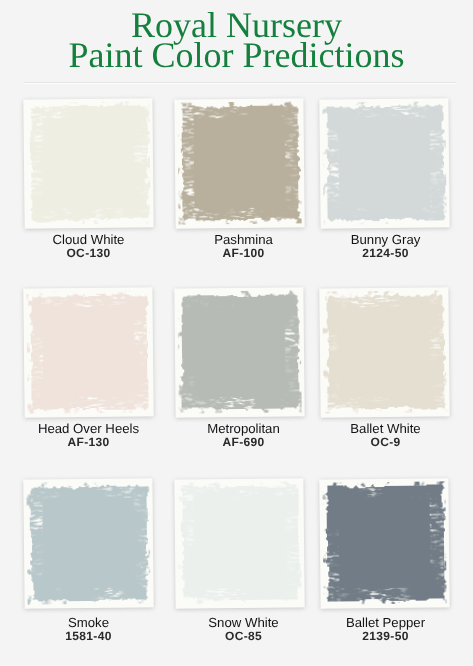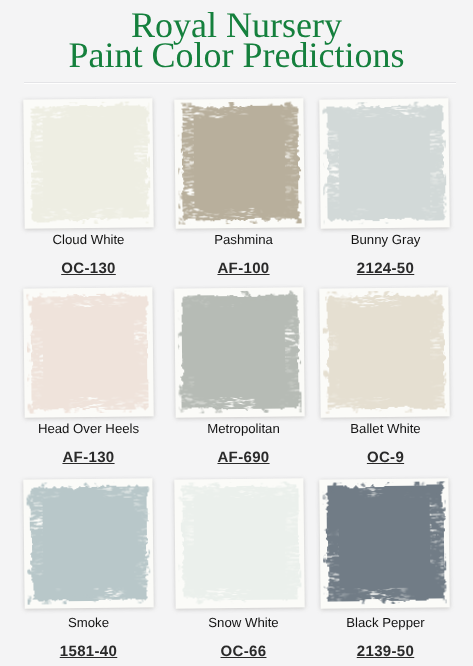--- a/index.html
+++ b/index.html
@@ -35,22 +35,22 @@
     position:absolute;left:0;top:0;width:129px;height:128px;
     transform:rotate(-0.6deg);
     filter:drop-shadow(0 1.5px 2.2px rgba(130,126,120,.38));
   }
   .card{position:absolute;left:0;top:0;width:129px;height:129px;}
   .labels{position:absolute;left:-8px;width:145px;text-align:center;}
   .name{
     font-weight:normal;font-size:13.2px;line-height:15px;color:#131313;
   }
   .code{
-    font-weight:bold;font-size:15px;line-height:12px;color:#2a2a2a;
-    letter-spacing:.35px;margin-top:16px;text-decoration:underline;
+    font-weight:bold;font-size:12px;line-height:12px;color:#2a2a2a;
+    letter-spacing:.35px;margin-top:0px;
   }
   svg{display:block;}
 </style>
 </head>
 <body>
 
 <div class="page">
 
   <div class="title">
     <span class="l1">Royal Nursery</span>
@@ -418,21 +418,21 @@
             </defs>
             <rect x="0" y="0" width="129" height="129" fill="#fbfbf8"></rect>
             <rect x="8" y="8" width="115" height="112" fill="#ebf0ec" filter="url(#cv7)"></rect>
             <rect x="8" y="8" width="115" height="112" fill="#ebf0ec" filter="url(#ch7)"></rect>
             <rect x="0" y="0" width="129" height="129" fill="#fbfbf8" mask="url(#rg7)" filter="url(#fl7)"></rect>
             <rect x="3" y="3" width="123" height="122" fill="#ebf0ec" mask="url(#om7)" filter="url(#ok7)"></rect>
           </svg>
         </div>
         <div class="labels" style="top:136px;left:-4px;">
           <div class="name">Snow White</div>
-          <div class="code">OC-66</div>
+          <div class="code">OC-85</div>
         </div>
       </div>
       <div class="cell" style="left:320px;top:479px;">
         <div class="cardwrap">
           <svg class="card" width="129" height="129" viewBox="0 0 129 129">
             <defs>
               <filter id="cv8" x="-30%" y="-30%" width="160%" height="160%">
                 <feTurbulence type="fractalNoise" baseFrequency="0.03 0.16" numOctaves="3" seed="59" result="n"></feTurbulence>
                 <feDisplacementMap in="SourceGraphic" in2="n" scale="8.5" xChannelSelector="R" yChannelSelector="G"></feDisplacementMap>
               </filter>
@@ -463,18 +463,18 @@
               </mask>
             </defs>
             <rect x="0" y="0" width="129" height="129" fill="#fbfbf8"></rect>
             <rect x="8" y="8" width="115" height="112" fill="#717c86" filter="url(#cv8)"></rect>
             <rect x="8" y="8" width="115" height="112" fill="#717c86" filter="url(#ch8)"></rect>
             <rect x="0" y="0" width="129" height="129" fill="#fbfbf8" mask="url(#rg8)" filter="url(#fl8)"></rect>
             <rect x="3" y="3" width="123" height="122" fill="#717c86" mask="url(#om8)" filter="url(#ok8)"></rect>
           </svg>
         </div>
         <div class="labels" style="top:136px;left:-7px;">
-          <div class="name">Black Pepper</div>
+          <div class="name">Ballet Pepper</div>
           <div class="code">2139-50</div>
         </div>
       </div>
     </div>
 </div>
 
 </body></html>

